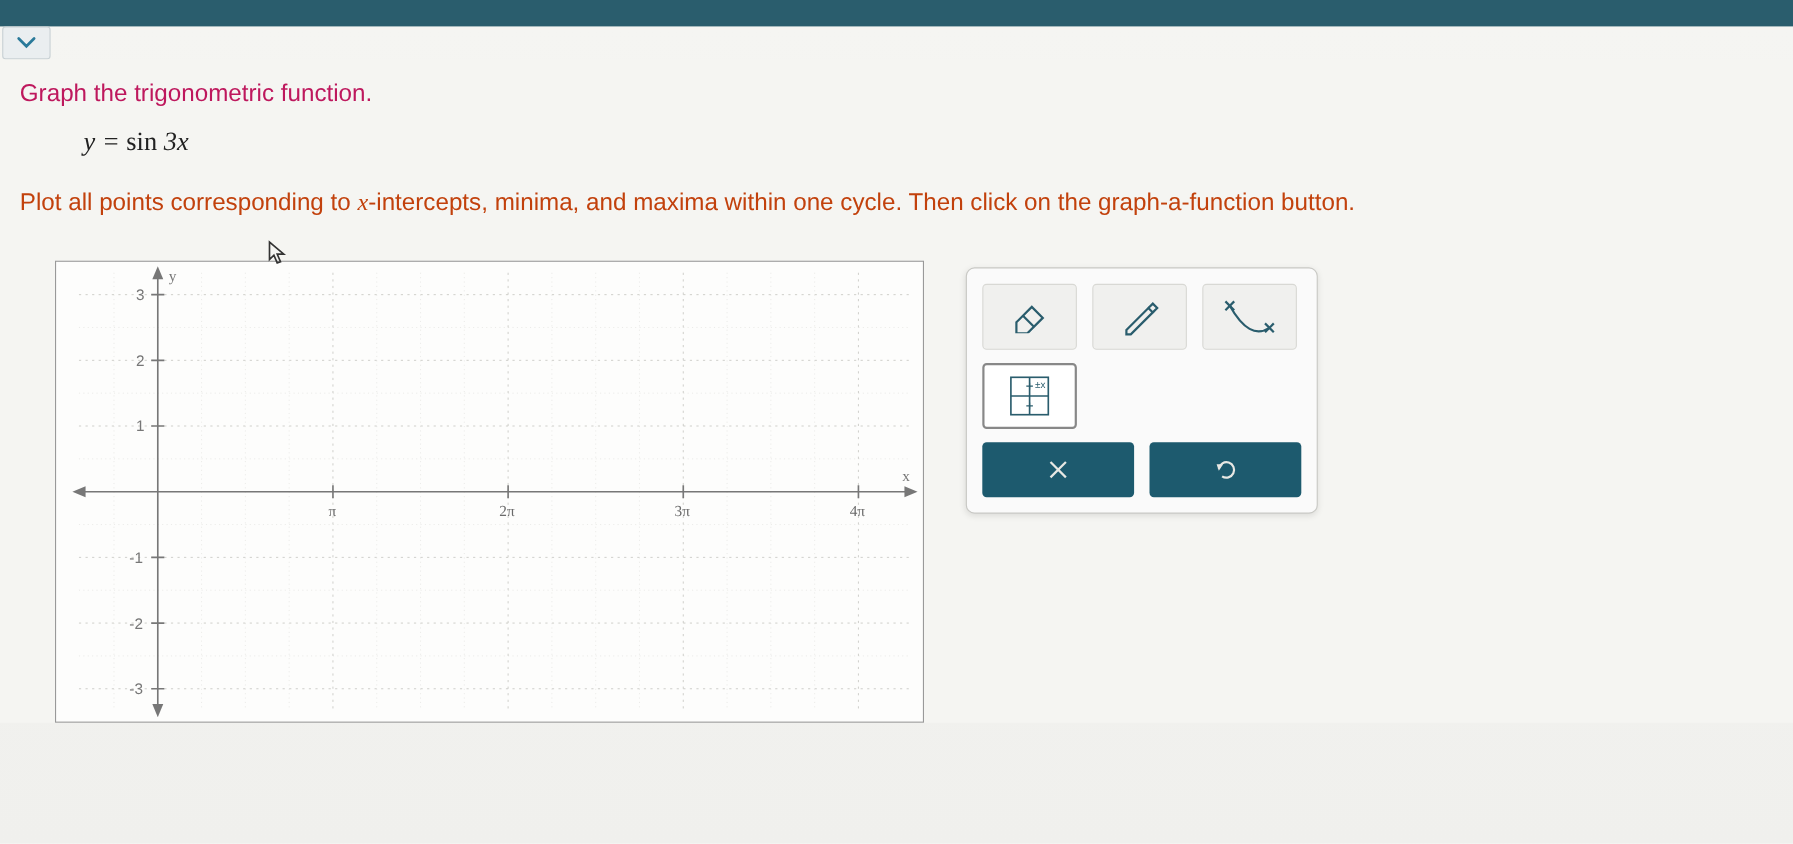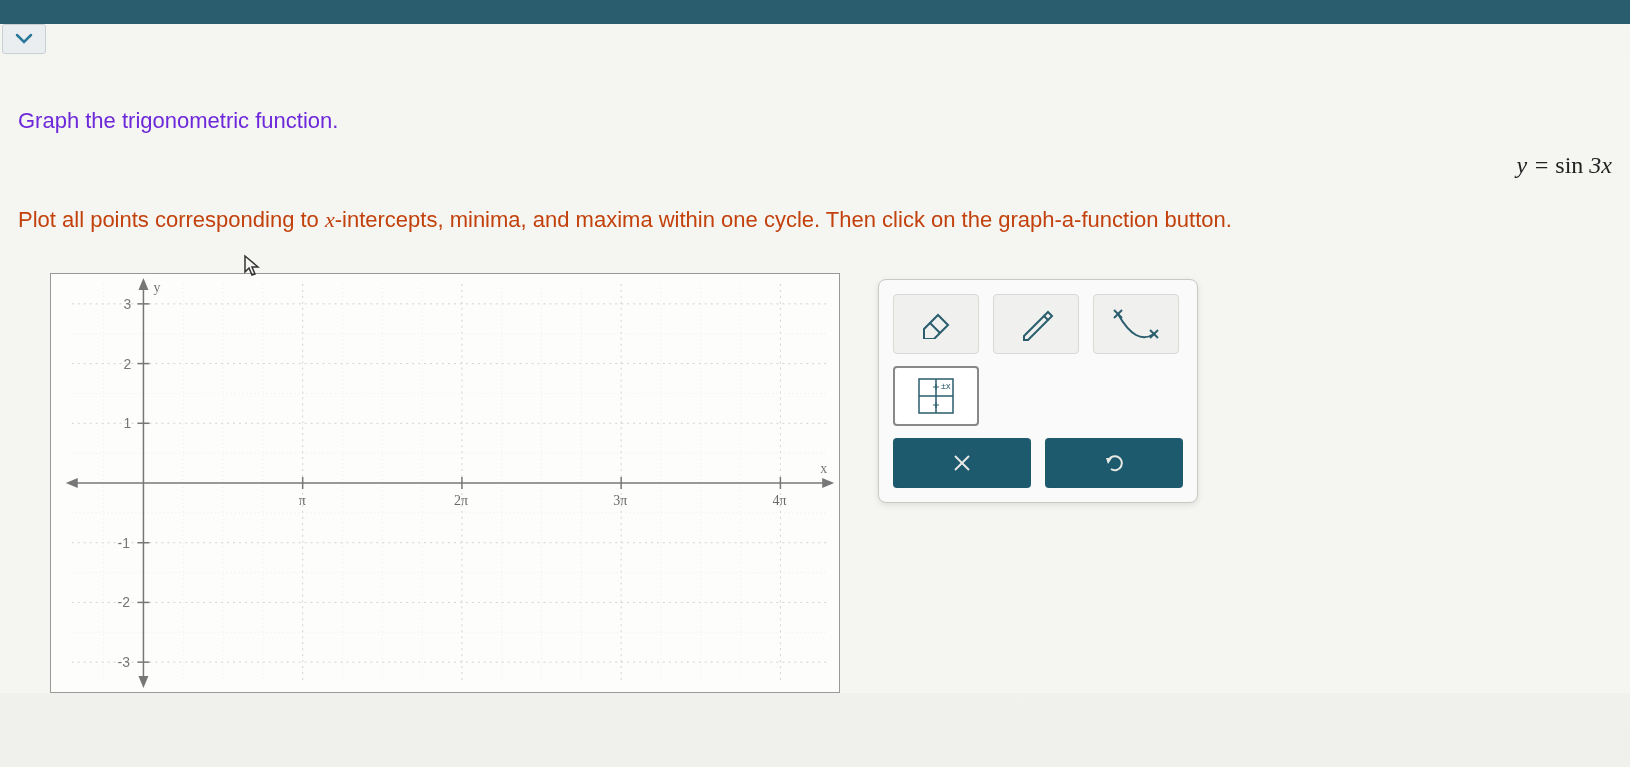--- a/index.html
+++ b/index.html
@@ -27,32 +27,30 @@
       align-items: center;
       justify-content: center;
       cursor: pointer;
     }
     .content {
       padding: 18px 18px 0 18px;
       background: #f5f5f2;
     }
     .prompt-line {
       font-size: 22px;
-      color: #6d28d9;
+      color: #be185d;
       margin-bottom: 18px;
-      margin-top: 36px;
     }
     .equation {
       font-family: 'Times New Roman', serif;
       font-size: 24px;
       font-style: italic;
       color: #222;
       margin-left: 58px;
       margin-bottom: 28px;
-      text-align: right;
     }
     .instruction {
       font-size: 22px;
       color: #c2410c;
       margin-bottom: 40px;
     }
     .work-area {
       display: flex;
       gap: 38px;
       padding-left: 32px;

